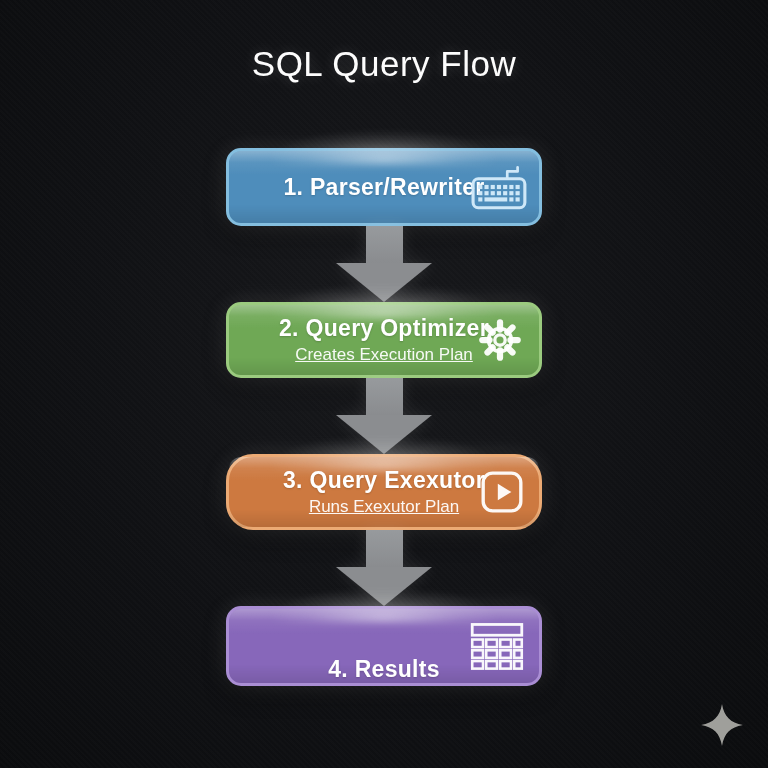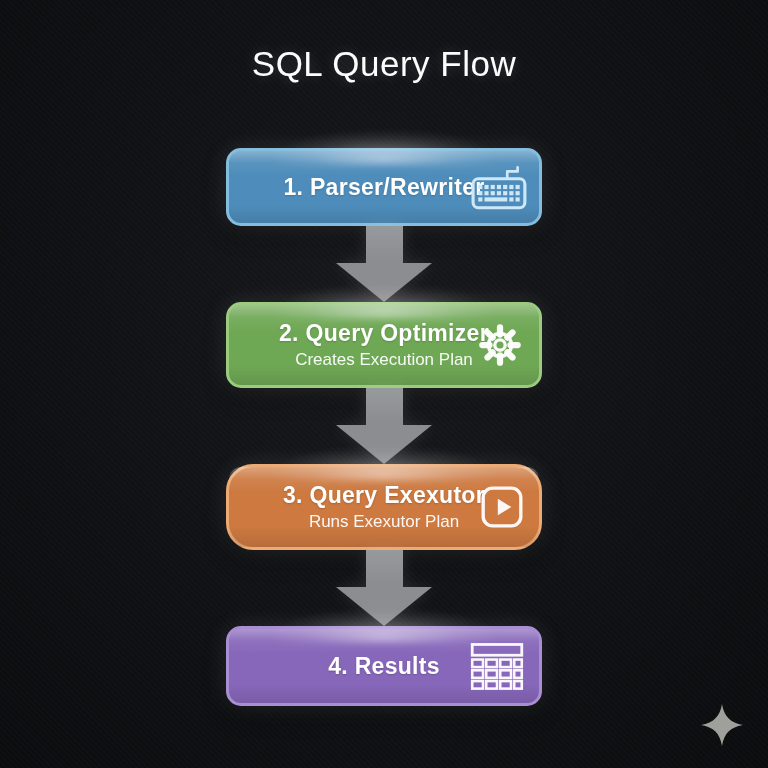--- a/index.html
+++ b/index.html
@@ -28,21 +28,21 @@
   }
 
   .card {
     position: relative;
     width: 316px; box-sizing: border-box;
     border: 3px solid #888; border-radius: 15px;
     display: flex; flex-direction: column; justify-content: center;
     box-shadow: 0 0 24px rgba(255,255,255,0.12), 0 8px 22px rgba(0,0,0,0.45);
   }
   .card.single { height: 78px; }
-  .card.double { height: 86px; }
+  .card.double { height: 76px; }
   .card.last   { height: 80px; }
 
   
   .card::before {
     content: ""; position: absolute; top: -22px; left: 12%;
     width: 76%; height: 36px; pointer-events: none;
     background: radial-gradient(ellipse at 50% 85%, rgba(255,255,255,0.42) 0%, rgba(255,255,255,0.10) 45%, rgba(255,255,255,0) 70%);
     filter: blur(3px);
   }
   
@@ -55,21 +55,21 @@
 
   .card .label {
     position: relative; z-index: 1;
     text-align: center; color: #ffffff;
     font-size: 23px; font-weight: 700; letter-spacing: 0.3px;
     text-shadow: 0 1px 2px rgba(0,0,0,0.18);
   }
   .card .subtitle {
     position: relative; z-index: 1;
     text-align: center; color: rgba(255,255,255,0.94);
-    font-size: 17px; font-weight: 400; margin-top: 3px;
+    font-size: 17px; font-weight: 400; margin-top: 3px; text-decoration: underline;
   }
 
   .card .icon {
     position: absolute; right: 14px; top: 50%; transform: translateY(-50%);
     z-index: 1; color: rgba(255,255,255,0.95); line-height: 0;
   }
   .card.step-parser .icon { color: #cfe8f8; right: 10px; }
 
   .arrow {
     position: relative;
@@ -172,21 +172,21 @@
           <polygon points="18,14 31,22 18,30" fill="currentColor" stroke="none"></polygon>
         </svg>
       </span>
     </div>
 
     <div class="arrow">
       <div class="arrow-shaft"></div>
       <div class="arrow-head"></div>
     </div>
 
-    <div class="card last step-results" style="background: rgb(135, 103, 186); border-color: rgb(170, 142, 212);">
+    <div class="card last step-results" style="background: rgb(135, 103, 186); border-color: rgb(170, 142, 212); justify-content: flex-end;">
       <div class="label">4. Results</div>
       <span class="icon">
         <svg width="56" height="48" viewBox="0 0 52 44" fill="none" stroke="currentColor">
           <rect x="3" y="2" width="46" height="10" stroke-width="2.6"></rect>
           <g stroke-width="2.4">
             <rect x="3" y="16" width="10" height="7"></rect>
               <rect x="16" y="16" width="10" height="7"></rect>
             <rect x="29" y="16" width="10" height="7"></rect>
               <rect x="42" y="16" width="7" height="7"></rect>
             <rect x="3" y="26" width="10" height="7"></rect>

